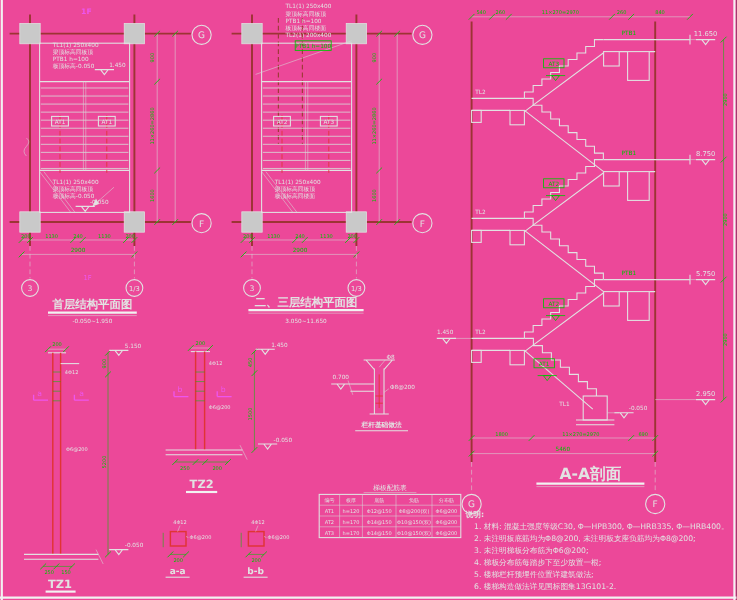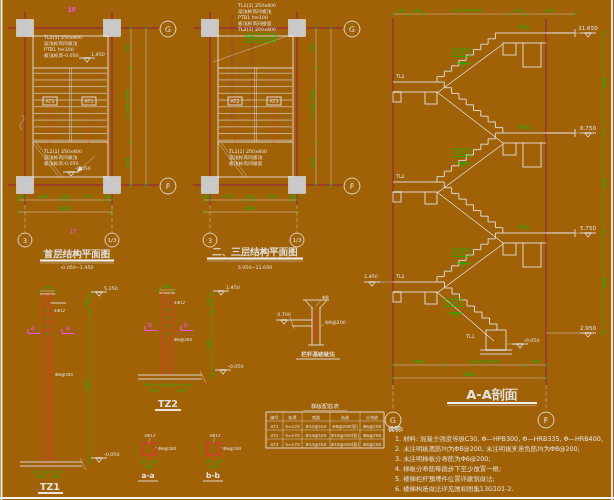--- a/index.html
+++ b/index.html
@@ -1,16 +1,16 @@
 <!DOCTYPE html>
 <html><head>
 <meta charset="utf-8">
 <style>
   html,body{margin:0;padding:0;background:#222;}
-  #stage{position:relative;width:614px;height:500px;background:#a16207;overflow:hidden;}
+  #stage{position:relative;width:614px;height:500px;background:#ec4899;overflow:hidden;}
   svg{display:block;}
   text{font-family:"DejaVu Sans",sans-serif;fill:#e2e2e2;}
   .tw{fill:#e2e2e2}.tg{fill:#00c400}.tm{fill:#ee55ee}
   .f3{font-size:4.2px}.f4{font-size:4.8px}.f5{font-size:5.6px}.f6{font-size:6.4px}
   .f7{font-size:7.5px}.f9{font-size:9.5px}.f12{font-size:13px}
   .b{font-weight:bold}.mid{text-anchor:middle}
   .w{stroke:#e2e2e2;fill:none;stroke-width:.9}
   .wt{stroke:#d8d8d8;fill:none;stroke-width:.45}
   .w2{stroke:#f2f2f2;fill:none;stroke-width:1.8}
   .r{stroke:#9c3434;fill:none;stroke-width:1.6}

